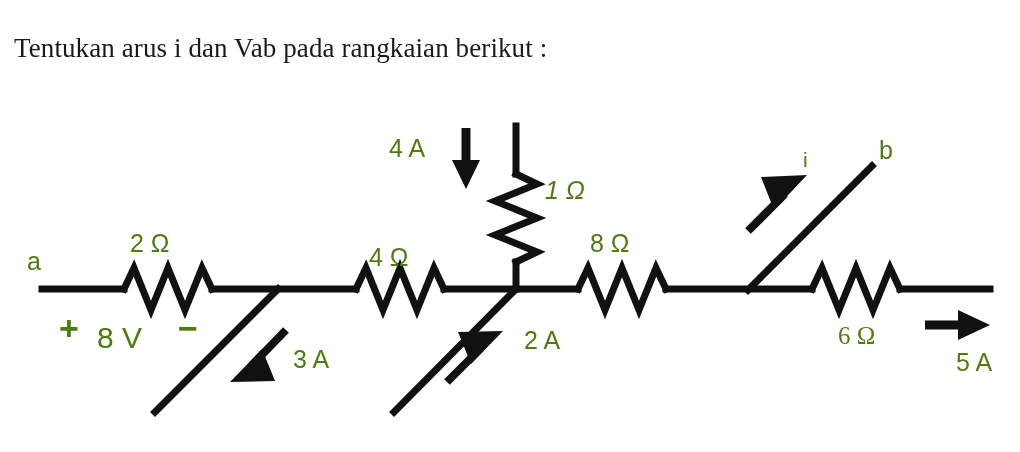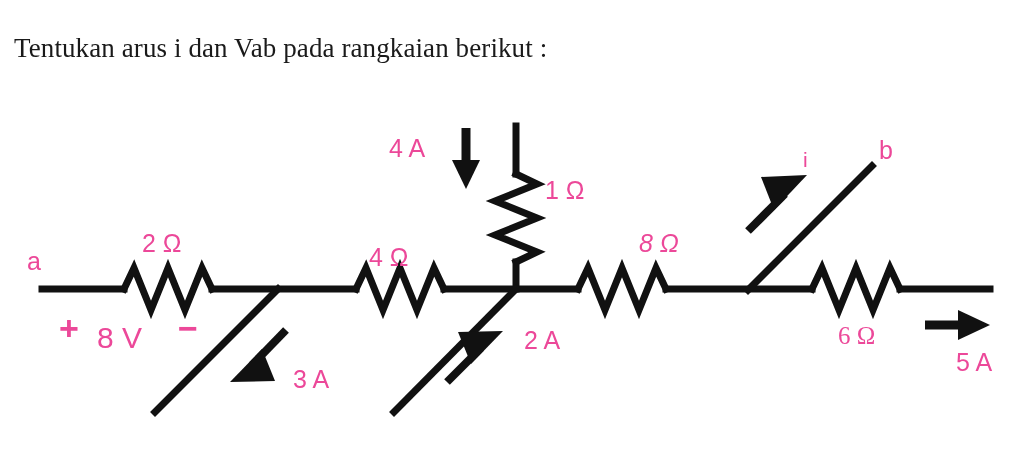--- a/index.html
+++ b/index.html
@@ -27,21 +27,21 @@
     letter-spacing: 0.1px;
   }
   #circuit-svg {
     position: absolute;
     left: 0;
     top: 0;
   }
   .lbl {
     position: absolute;
     font-family: "Liberation Sans", sans-serif;
-    color: #ec4899;
+    color: #4d7c0f;
     white-space: nowrap;
   }
   .lbl-res { font-size: 25px; }
   .lbl-cur { font-size: 25px; }
   .lbl-term { font-size: 25px; }
   .lbl-i { font-size: 21px; }
   .lbl-volt { font-size: 30px; }
   .lbl-sign { font-size: 34px; font-weight: bold; line-height: 1; }
 </style>
 </head>
@@ -96,29 +96,29 @@
 
     <g>
       <line x1="925" y1="325" x2="962" y2="325" stroke="#111111" stroke-width="9"></line>
       <polygon points="958,310 958,340 990,325" fill="#111111"></polygon>
     </g>
   </svg>
 
   <div class="lbl lbl-term" style="left:27px; top:247px;">a</div>
   <div class="lbl lbl-term" style="left:879px; top:136px;">b</div>
 
-  <div class="lbl lbl-res" style="left:142px; top:229px;">2 Ω</div>
+  <div class="lbl lbl-res" style="left:130px; top:229px;">2 Ω</div>
   <div class="lbl lbl-res" style="left:369px; top:243px;">4 Ω</div>
-  <div class="lbl lbl-res" style="left:545px; top:176px;">1 Ω</div>
-  <div class="lbl lbl-res" style="left:639px; top:229px;font-style:italic;">8 Ω</div>
+  <div class="lbl lbl-res" style="left:545px; top:176px;font-style:italic;">1 Ω</div>
+  <div class="lbl lbl-res" style="left:590px; top:229px;">8 Ω</div>
   <div class="lbl lbl-res" style="left:838px; top:322px;font-family:Liberation Serif, serif;">6 Ω</div>
 
   <div class="lbl lbl-sign" style="left:59px; top:311px;">+</div>
   <div class="lbl lbl-volt" style="left:97px; top:321px;">8 V</div>
   <div class="lbl lbl-sign" style="left:178px; top:311px;">−</div>
 
   <div class="lbl lbl-cur" style="left:389px; top:134px;">4 A</div>
-  <div class="lbl lbl-cur" style="left:293px; top:345px;margin-top:20px;">3 A</div>
+  <div class="lbl lbl-cur" style="left:293px; top:345px;">3 A</div>
   <div class="lbl lbl-cur" style="left:524px; top:326px;">2 A</div>
   <div class="lbl lbl-i" style="left:803px; top:148px;">i</div>
   <div class="lbl lbl-cur" style="left:956px; top:348px;">5 A</div>
 
 </div>
 
 </body></html>

